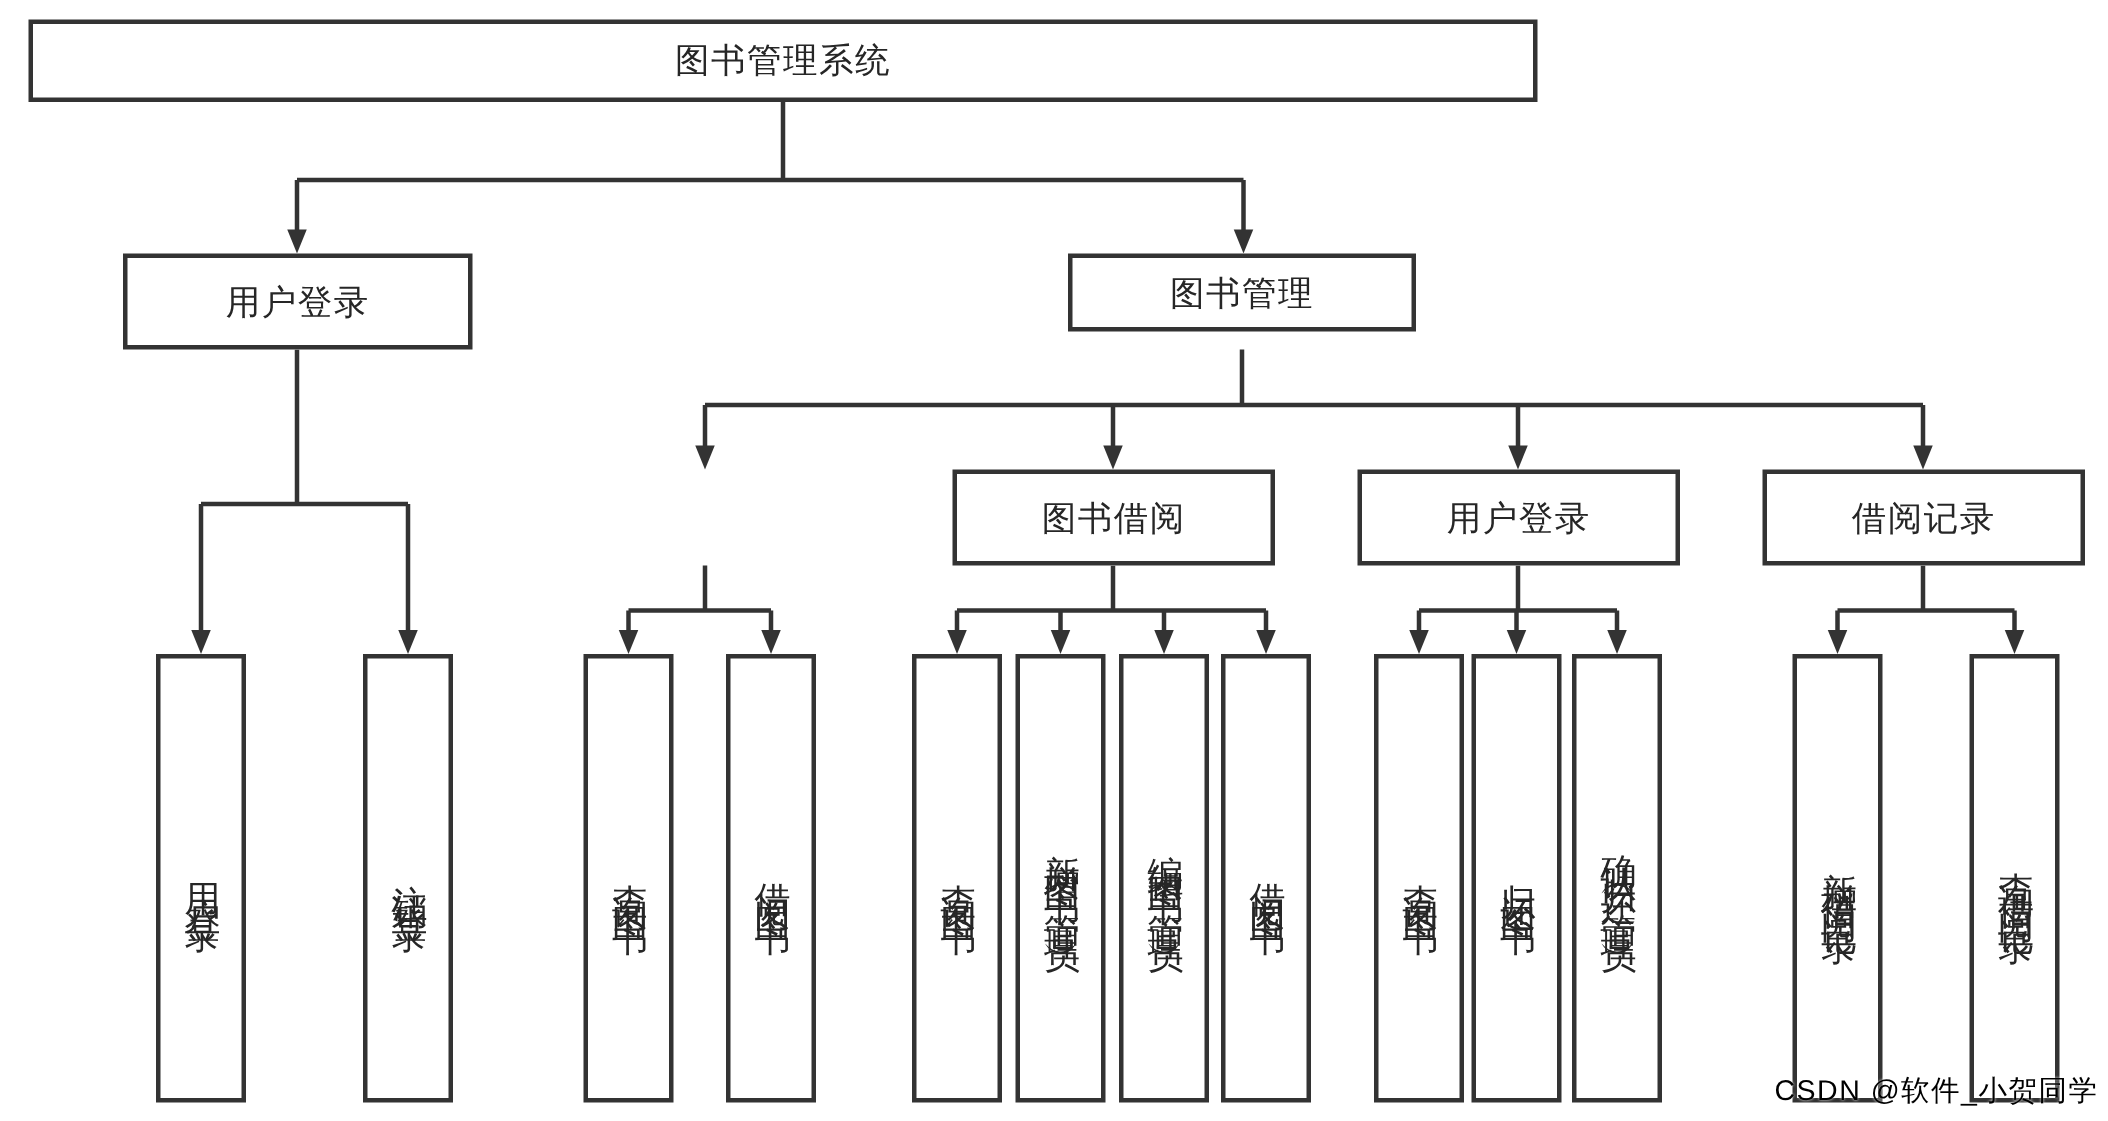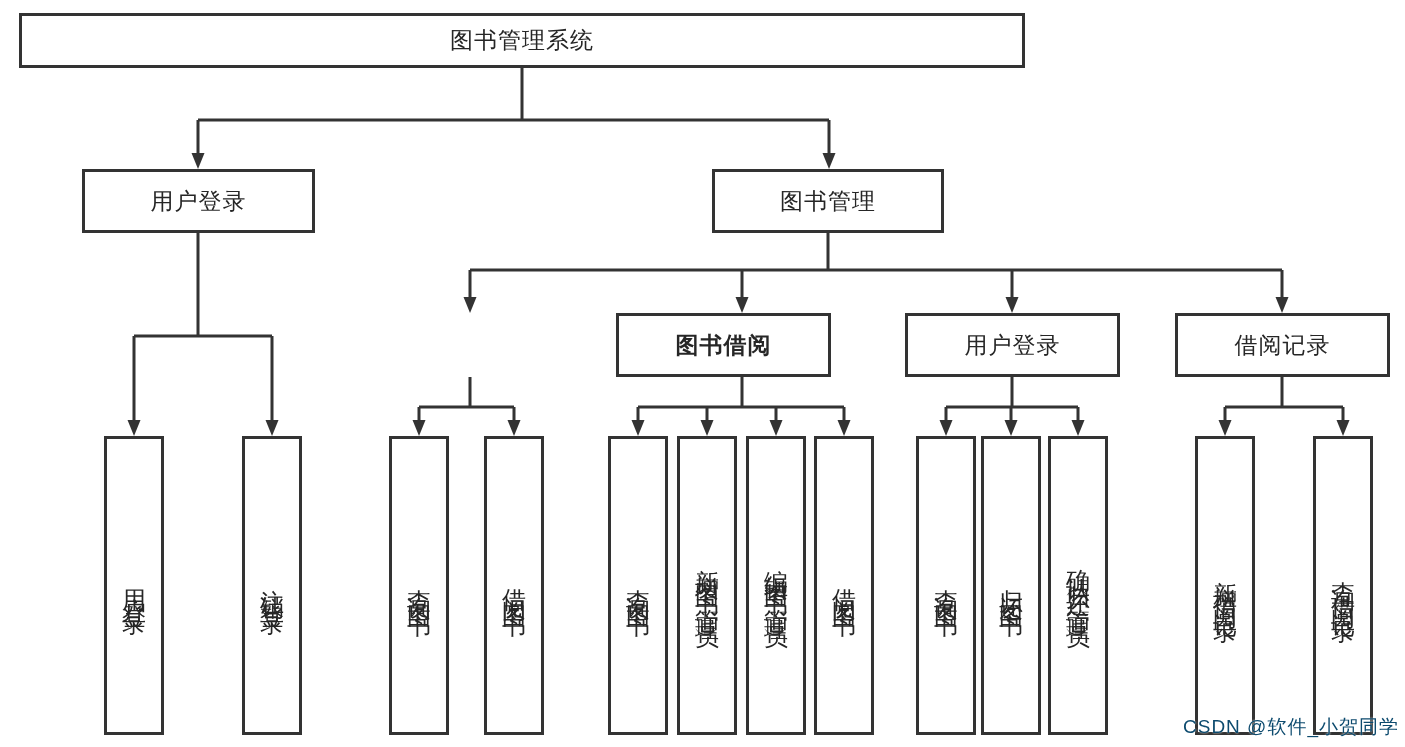--- a/index.html
+++ b/index.html
@@ -28,24 +28,24 @@
     justify-content: center;
     color: #262626;
     z-index: 2;
   }
   .hbox {
     font-size: 23px;
     letter-spacing: 1px;
   }
   .root  { left: 19px;  top: 13px;  width: 1006px; height: 55px; }
   .lv2a  { left: 82px;  top: 169px; width: 233px;  height: 64px; }
-  .lv2b  { left: 712px; top: 169px; width: 232px;  height: 64px; }
+  .lv2b  { left: 712px; top: 169px; width: 232px;  height: 52px; }
   .lv3   { top: 313px; width: 215px; height: 64px; }
   .lv3a  { left: 363px; }
-  .lv3b  { left: 616px; font-weight: bold; }
+  .lv3b  { left: 635px; }
   .lv3c  { left: 905px; }
   .lv3d  { left: 1175px; }
   .vbox  { top: 436px; width: 60px; height: 299px; }
   .vtext {
     writing-mode: vertical-rl;
     text-orientation: mixed;
     font-size: 24px;
     letter-spacing: 8px;
     line-height: 1;
     white-space: nowrap;
@@ -64,21 +64,21 @@
   .leaf11 { left: 1048px; }
   .leaf12 { left: 1195px; }
   .leaf13 { left: 1313px; }
   .watermark {
     position: absolute;
     left: 1183px;
     top: 714px;
     z-index: 5;
     font-size: 19px;
     letter-spacing: 1px;
-    color: #0c4a6e;
+    color: #000000;
     text-shadow: 0 0 2px #ffffff;
     white-space: nowrap;
   }
 </style>
 </head>
 <body>
 
 <div class="stage">
 
   <svg class="connectors" viewBox="0 0 1405 747" xmlns="http://www.w3.org/2000/svg">

